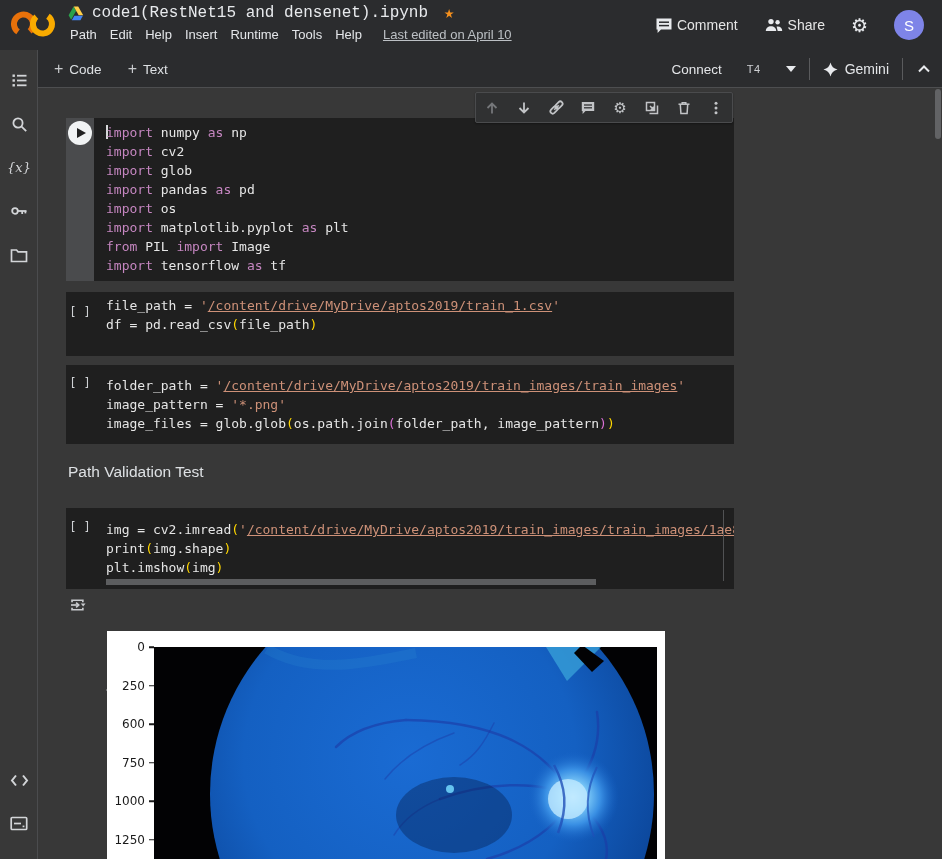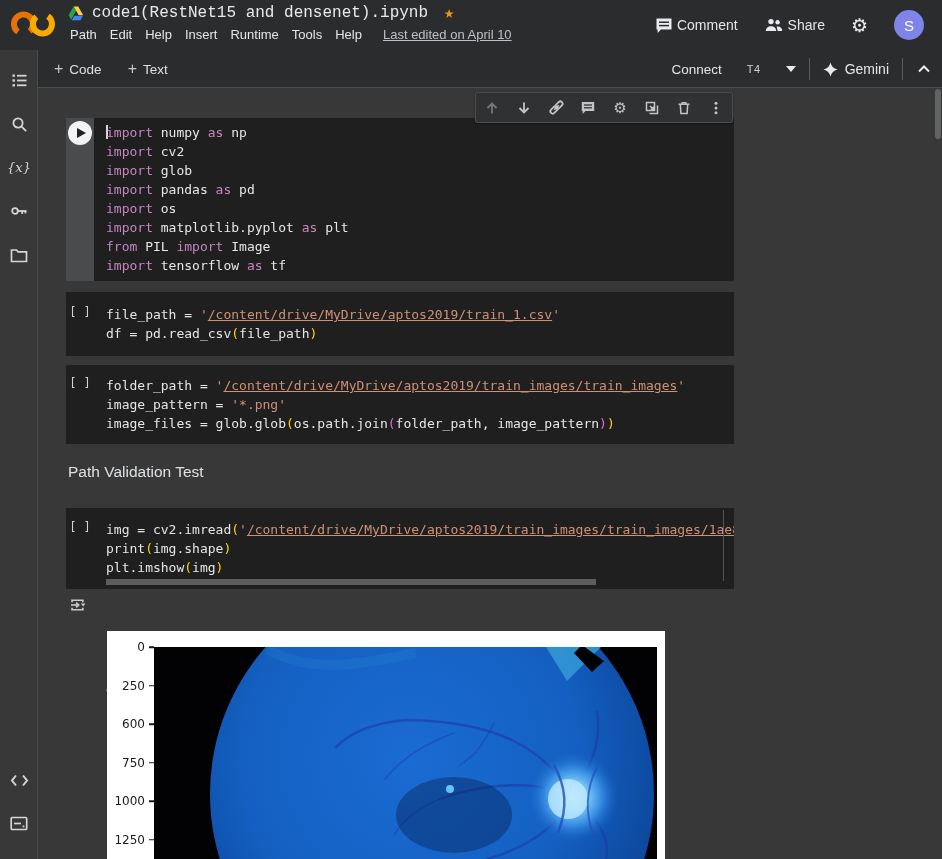--- a/index.html
+++ b/index.html
@@ -276,21 +276,21 @@
         <svg width="16" height="16" viewBox="0 0 16 16" fill="#c2c4c7">
           <circle cx="8" cy="3.2" r="1.5"></circle>
             <circle cx="8" cy="8" r="1.5"></circle>
             <circle cx="8" cy="12.8" r="1.5"></circle>
           </svg>
       </span>
     </div>
 
     <div class="cell" style="top:204px;height:64px;">
       <div class="gutter" style="padding-top:13px;">[ ]</div>
-      <div class="codearea" style="padding-top:13px;">
+      <div class="codearea" style="padding-top:4px;">
           <div class="cl"><span class="tok-pl">file_path = </span><span class="tok-str">'</span><span class="tok-lnk">/content/drive/MyDrive/aptos2019/train_1.csv</span><span class="tok-str">'</span></div>
           <div class="cl"><span class="tok-pl">df = pd.read_csv</span><span class="tok-p1">(</span><span class="tok-pl">file_path</span><span class="tok-p1">)</span></div>
         </div>
     </div>
 
     <div class="cell" style="top:277px;height:79px;">
       <div class="gutter" style="padding-top:11px;">[ ]</div>
       <div class="codearea" style="padding-top:11px;">
           <div class="cl"><span class="tok-pl">folder_path = </span><span class="tok-str">'</span><span class="tok-lnk">/content/drive/MyDrive/aptos2019/train_images/train_images</span><span class="tok-str">'</span></div>
           <div class="cl"><span class="tok-pl">image_pattern = </span><span class="tok-str">'*.png'</span></div>

